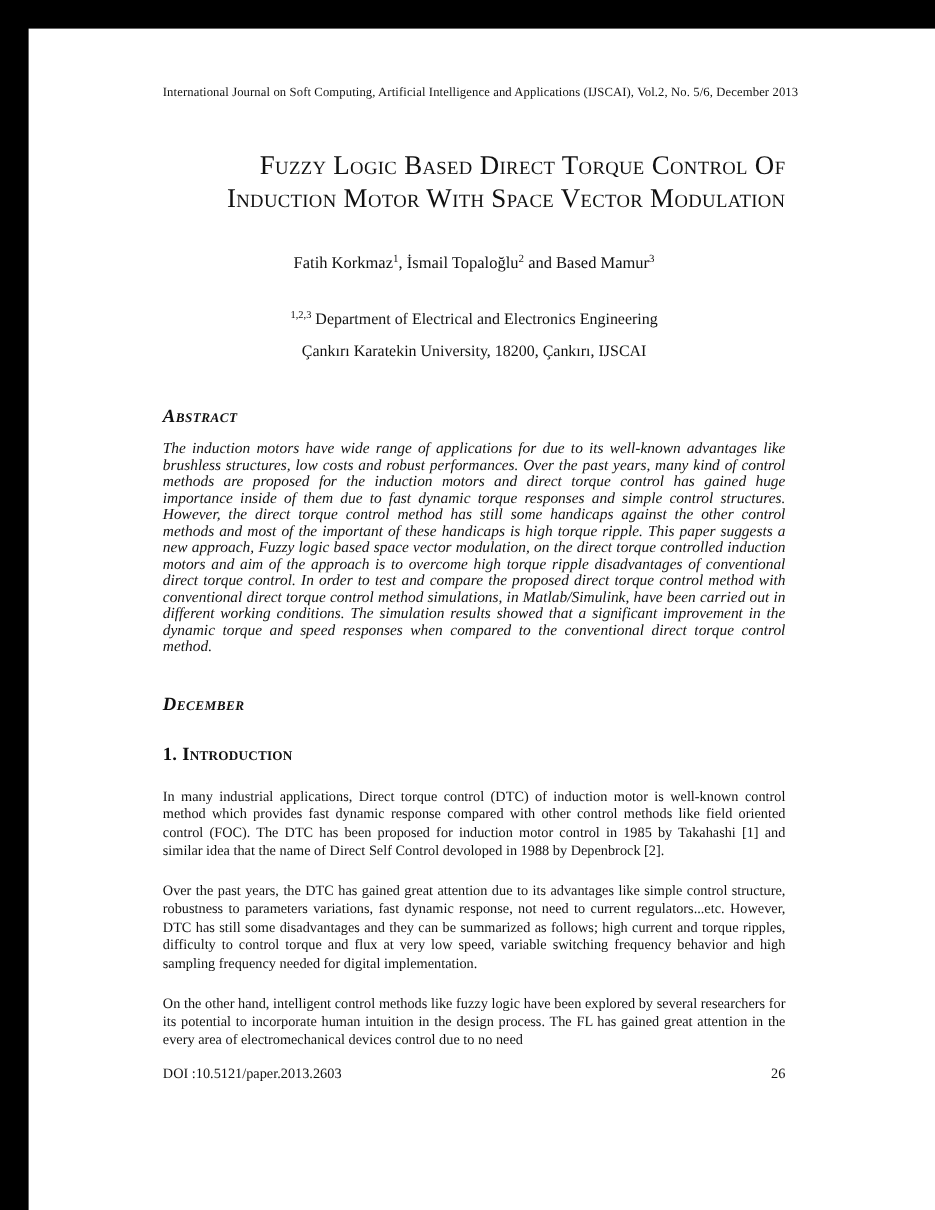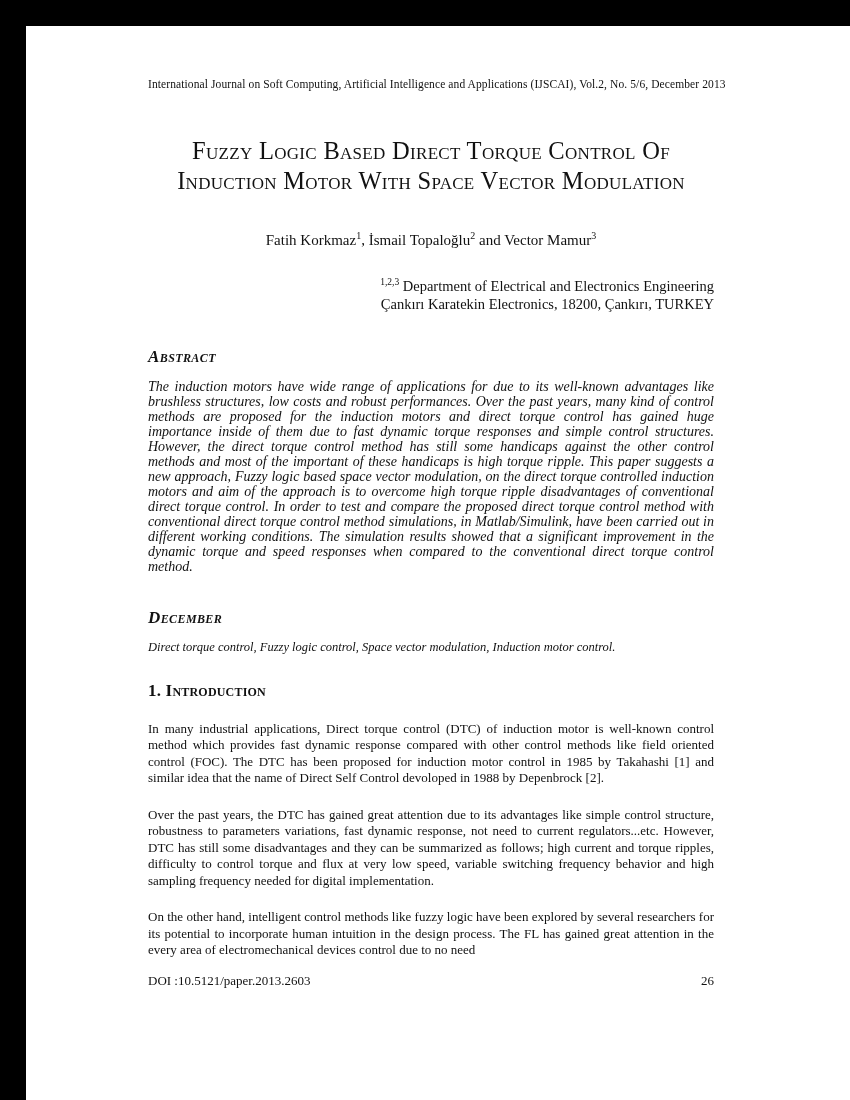--- a/index.html
+++ b/index.html
@@ -23,40 +23,40 @@
 
   .journal-header {
     font-size: 11.5px;
     text-align: center;
     letter-spacing: 0.1px;
     white-space: nowrap;
   }
 
   .title {
     margin-top: 46px;
-    text-align: center;
+    text-align: right;
     font-weight: normal;
     font-variant: small-caps;
     font-size: 24.5px;
     line-height: 30px;
     letter-spacing: 0.3px;
   }
 
   .authors {
     margin-top: 34px;
     text-align: center;
     font-size: 15px;
   }
   .authors sup { font-size: 10px; }
 
   .affiliation {
     margin-top: 24px;
-    text-align: right;
+    text-align: center;
     font-size: 14.5px;
-    line-height: 18px;
+    line-height: 29px;
   }
   .affiliation sup { font-size: 9.5px; }
 
   .section-head-italic {
     margin-top: 34px;
     font-size: 17px;
     font-weight: bold;
     font-style: italic;
     font-variant: small-caps;
     letter-spacing: 0.4px;
@@ -105,34 +105,33 @@
 <div class="page">
   <div class="bar-top"></div>
   <div class="bar-left"></div>
 
   <div class="content">
 
     <div class="journal-header">International Journal on Soft Computing, Artificial Intelligence and Applications (IJSCAI), Vol.2, No. 5/6, December 2013</div>
 
     <h1 class="title">Fuzzy Logic Based Direct Torque Control Of Induction Motor With Space Vector Modulation</h1>
 
-    <div class="authors"><span>Fatih Korkmaz</span><sup>1</sup><span>, İsmail Topaloğlu</span><sup>2</sup><span> and Vector Mamur</span><sup>3</sup></div>
+    <div class="authors"><span>Fatih Korkmaz</span><sup>1</sup><span>, İsmail Topaloğlu</span><sup>2</sup><span> and Based Mamur</span><sup>3</sup></div>
 
     <div class="affiliation">
       <div><sup>1,2,3</sup><span> Department of Electrical and Electronics Engineering</span></div>
-      <div>Çankırı Karatekin Electronics, 18200, Çankırı, TURKEY</div>
+      <div>Çankırı Karatekin University, 18200, Çankırı, IJSCAI</div>
     </div>
 
     <div class="section-head-italic">Abstract</div>
 
     <div class="abstract-body">The induction motors have wide range of applications for due to its well-known advantages like brushless structures, low costs and robust performances. Over the past years, many kind of control methods are proposed for the induction motors and direct torque control has gained huge importance inside of them due to fast dynamic torque responses and simple control structures. However, the direct torque control method has still some handicaps against the other control methods and most of the important of these handicaps is high torque ripple. This paper suggests a new approach, Fuzzy logic based space vector modulation, on the direct torque controlled induction motors and aim of the approach is to overcome high torque ripple disadvantages of conventional direct torque control. In order to test and compare the proposed direct torque control method with conventional direct torque control method simulations, in Matlab/Simulink, have been carried out in different working conditions. The simulation results showed that a significant improvement in the dynamic torque and speed responses when compared to the conventional direct torque control method.</div>
 
     <div class="section-head-italic">December</div>
 
-    <div class="keywords-body">Direct torque control, Fuzzy logic control, Space vector modulation, Induction motor control.</div>
 
     <div class="section-head">1. Introduction</div>
 
     <div class="body-par">In many industrial applications, Direct torque control (DTC) of induction motor is well-known control method which provides fast dynamic response compared with other control methods like field oriented control (FOC). The DTC has been proposed for induction motor control in 1985 by Takahashi [1] and similar idea that the name of Direct Self Control devoloped in 1988 by Depenbrock [2].</div>
 
     <div class="body-par">Over the past years, the DTC has gained great attention due to its advantages like simple control structure, robustness to parameters variations, fast dynamic response, not need to current regulators...etc. However, DTC has still some disadvantages and they can be summarized as follows; high current and torque ripples, difficulty to control torque and flux at very low speed, variable switching frequency behavior and high sampling frequency needed for digital implementation.</div>
 
     <div class="body-par">On the other hand, intelligent control methods like fuzzy logic have been explored by several researchers for its potential to incorporate human intuition in the design process. The FL has gained great attention in the every area of electromechanical devices control due to no need</div>
 
     <div class="footer">

